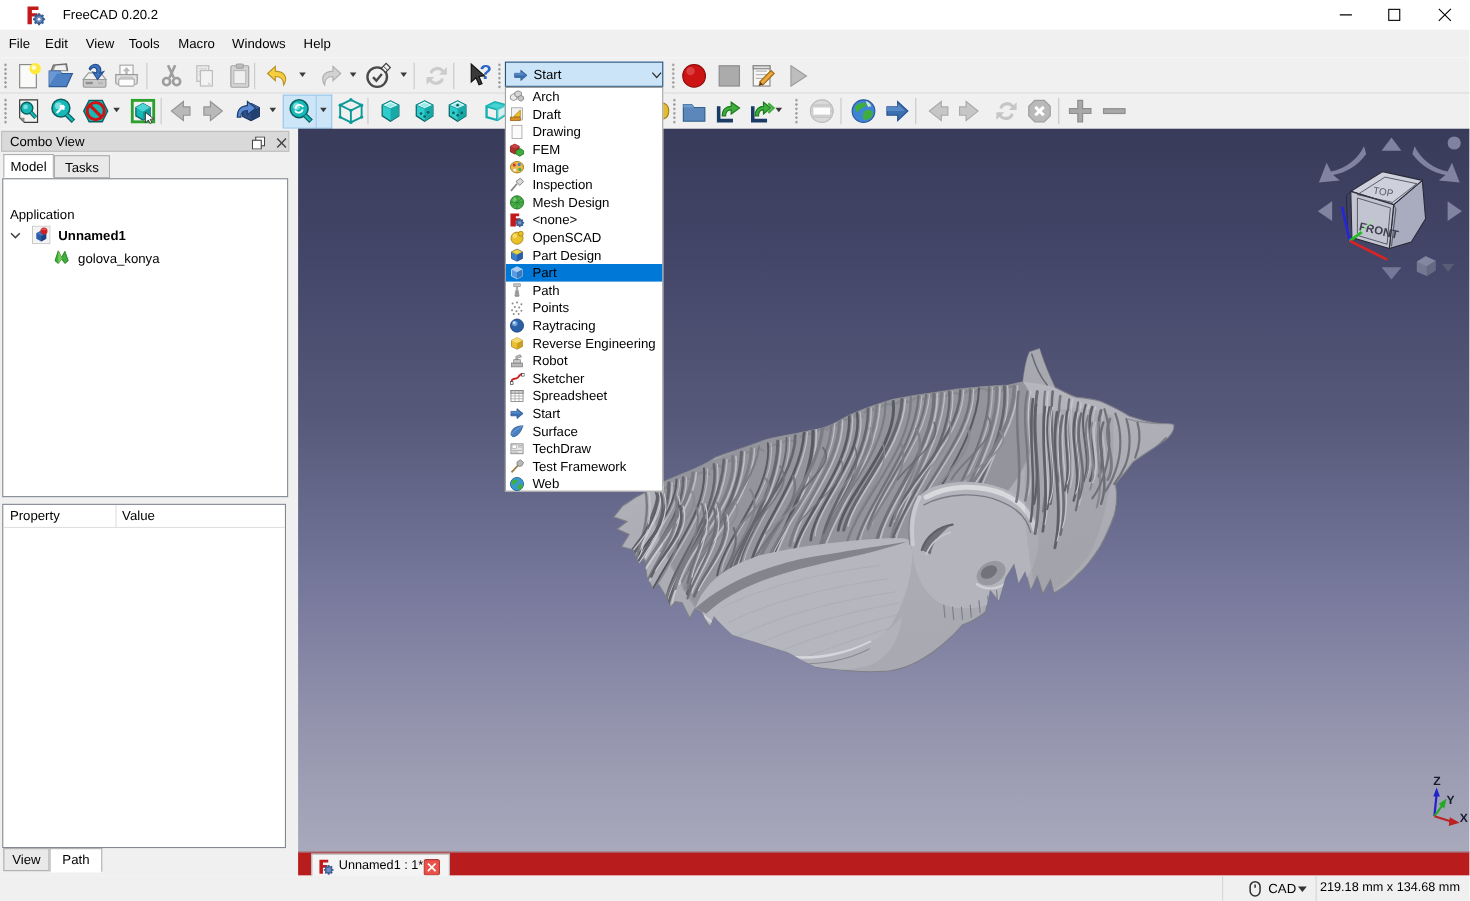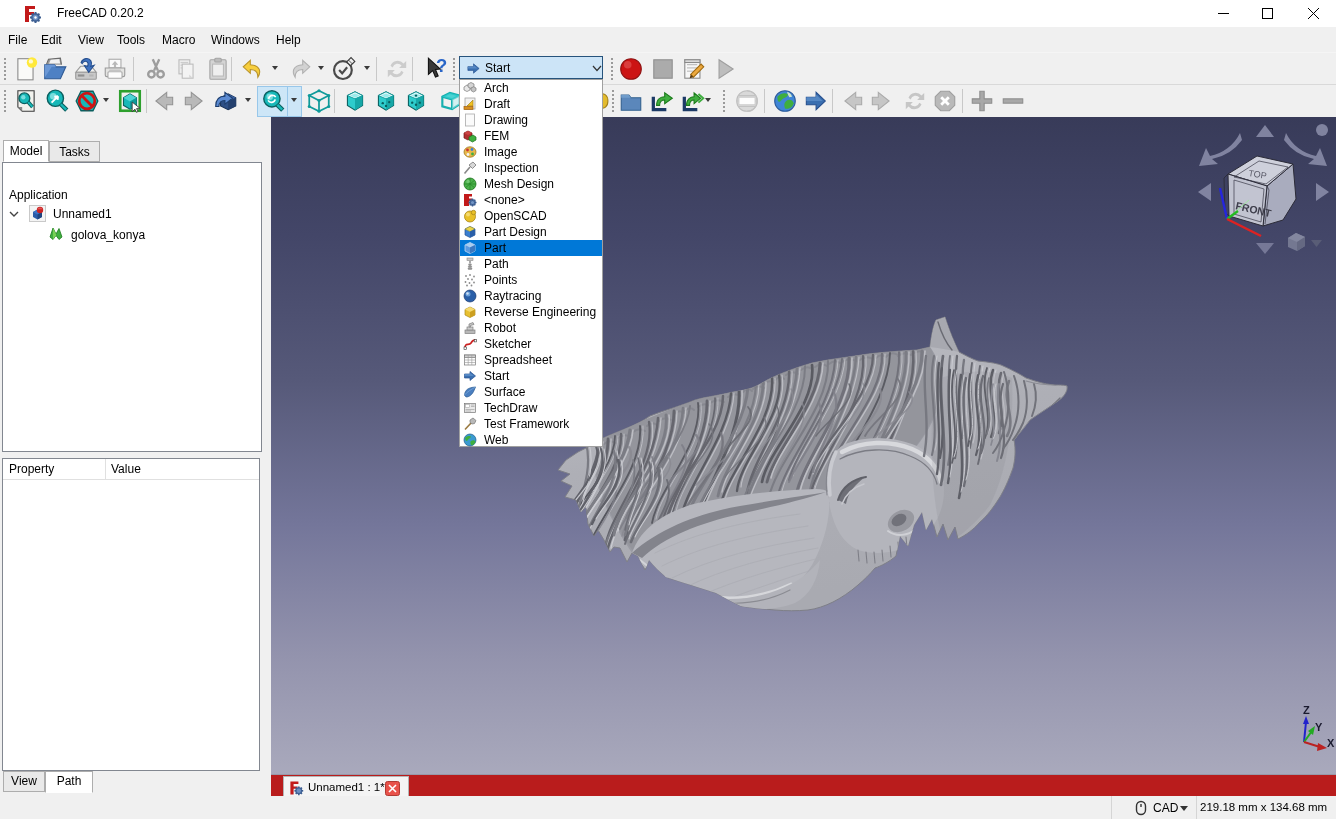--- a/index.html
+++ b/index.html
@@ -418,20 +418,30 @@
         </svg>
       </div>
     <div class="ico" style="left:1000px;">
         <svg viewBox="0 0 24 24">
           <rect x="3" y="10" width="18" height="4" fill="#a8a8a8" stroke="#8e8e8e"></rect>
         </svg>
       </div>
   </div>
   <div id="content">
     <div id="dock">
+      <div id="comboviewhdr">
+          <span class="t">Combo View</span>
+        <svg style="position:absolute;left:227px;top:4px" width="12" height="12">
+            <rect x="3.5" y="0.5" width="8" height="8" fill="#fff" stroke="#444"></rect>
+            <rect x="0.5" y="3.5" width="8" height="8" fill="#fff" stroke="#444"></rect>
+          </svg>
+        <svg style="position:absolute;left:248px;top:4px" width="12" height="12">
+            <path d="M2 2 L10 10 M10 2 L2 10" stroke="#444" stroke-width="1.3"></path>
+          </svg>
+      </div>
       <div class="dtab active" style="left:3px; top:23px; width:46px; height:22px;">
           <div style="margin-top:3px;">Model</div>
         </div>
       <div class="dtab" style="left:49px; top:24px; width:51px; height:21px;">
           <div style="margin-top:3px;">Tasks</div>
         </div>
       <div id="treepanel">
         <div style="position:absolute;left:6px;top:25px;">Application</div>
         <div style="position:absolute;left:6px;top:44px;">
           <svg width="10" height="10" style="vertical-align:-1px;">
@@ -439,21 +449,21 @@
             </svg>
         </div>
         <svg style="position:absolute;left:26px;top:42px;" width="17" height="17">
             <rect x="0.5" y="0.5" width="16" height="16" fill="#f4f4f4" stroke="#c9c9c9"></rect>
             <path d="M4 7 L8.5 4.5 L13 7 L13 12 L8.5 14.5 L4 12 Z" fill="#2a5caa"></path>
             <path d="M4 7 L8.5 9.5 L13 7 L8.5 4.5 Z" fill="#3d74c8"></path>
             <path d="M8.5 9.5 L13 7 L13 12 L8.5 14.5 Z" fill="#1e4480"></path>
             <circle cx="11" cy="5" r="3.2" fill="#cc2222"></circle>
             <path d="M8.2 4.2 A3.2 3.2 0 0 1 13.8 4.2" fill="#e05555"></path>
           </svg>
-        <div style="position:absolute;left:50px;top:44px;font-weight:normal;">Unnamed1</div>
+        <div style="position:absolute;left:50px;top:44px;font-weight:bold;">Unnamed1</div>
         <svg style="position:absolute;left:45px;top:62px;" width="17" height="17">
             <path d="M2 12 L5 3 L8 9 L11 3.5 L14 12 L11 14.5 L8 10.5 L5 14.5 Z" fill="#3fae3f" stroke="#1c7a1c" stroke-width="0.8"></path>
             <path d="M5 3 L8 9 L8 10.5 L5 14.5 Z" fill="#77d055"></path>
           </svg>
         <div style="position:absolute;left:68px;top:65px;">golova_konya</div>
       </div>
       <div id="proppanel">
         <div style="position:absolute;left:0;top:0;width:100%;height:21px;border-bottom:1px solid #e0e0e0;">
           <span style="position:absolute;left:6px;top:3px;">Property</span>
           <span style="position:absolute;left:108px;top:3px;">Value</span>

